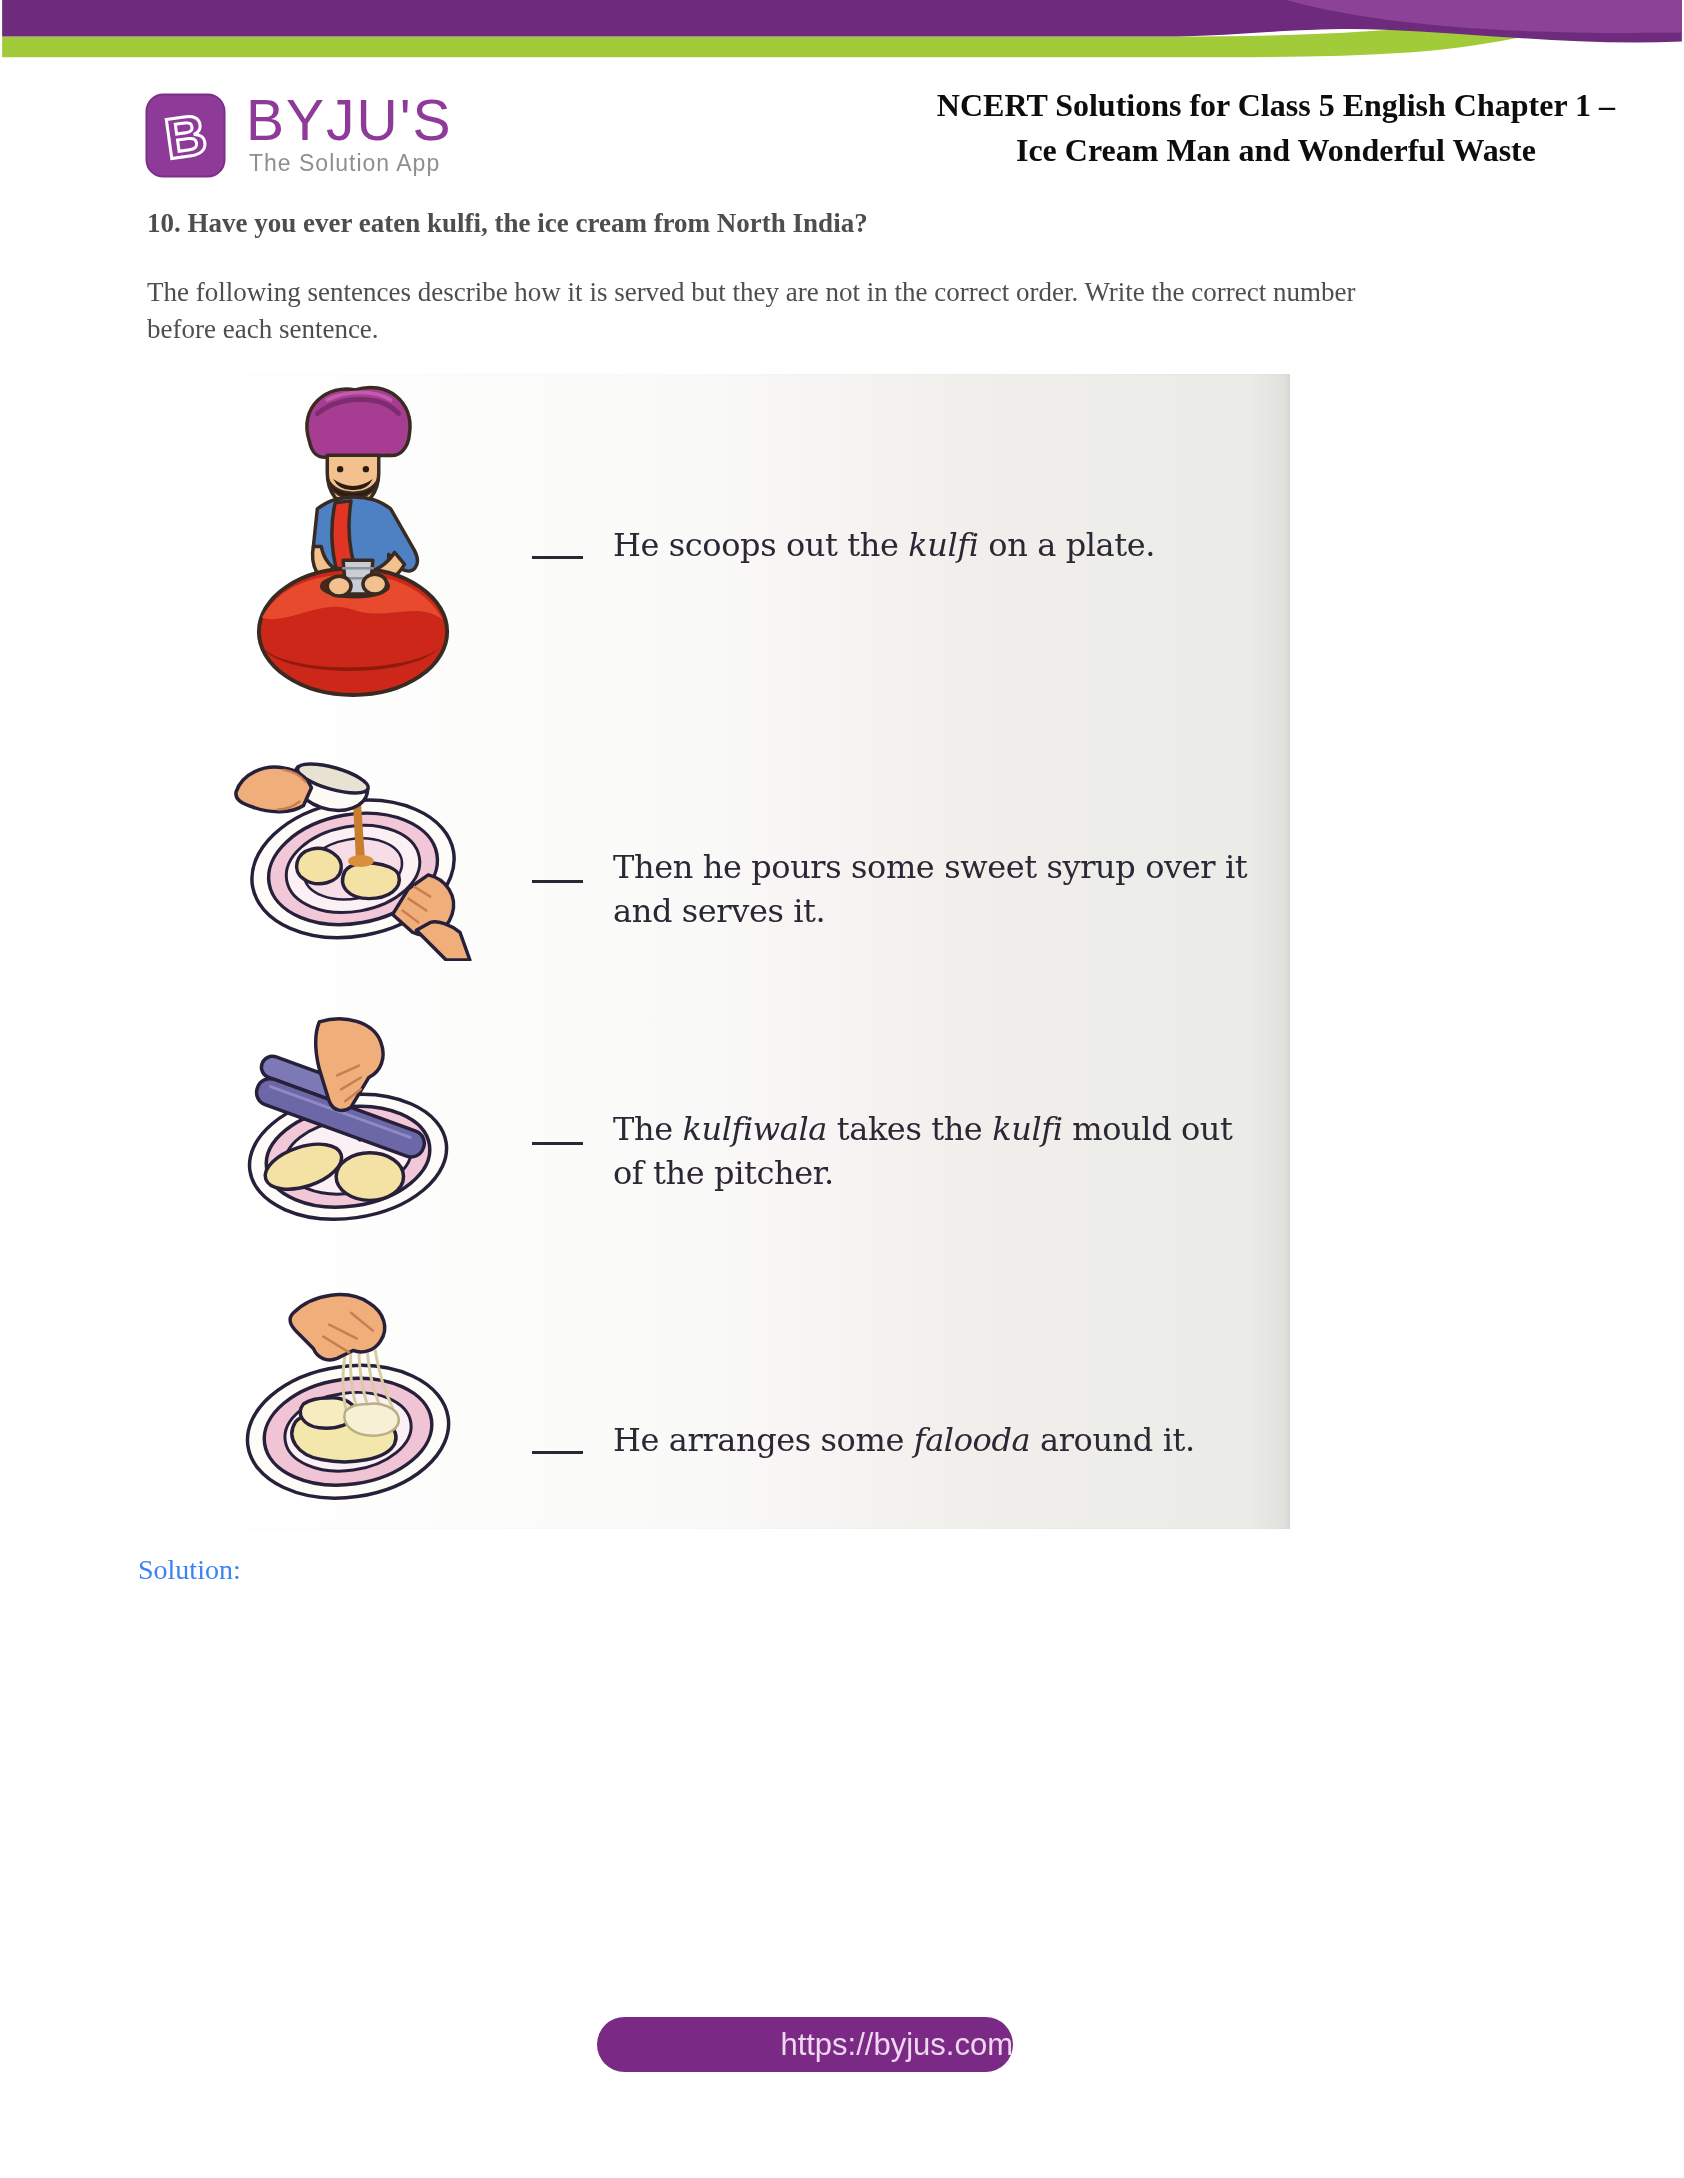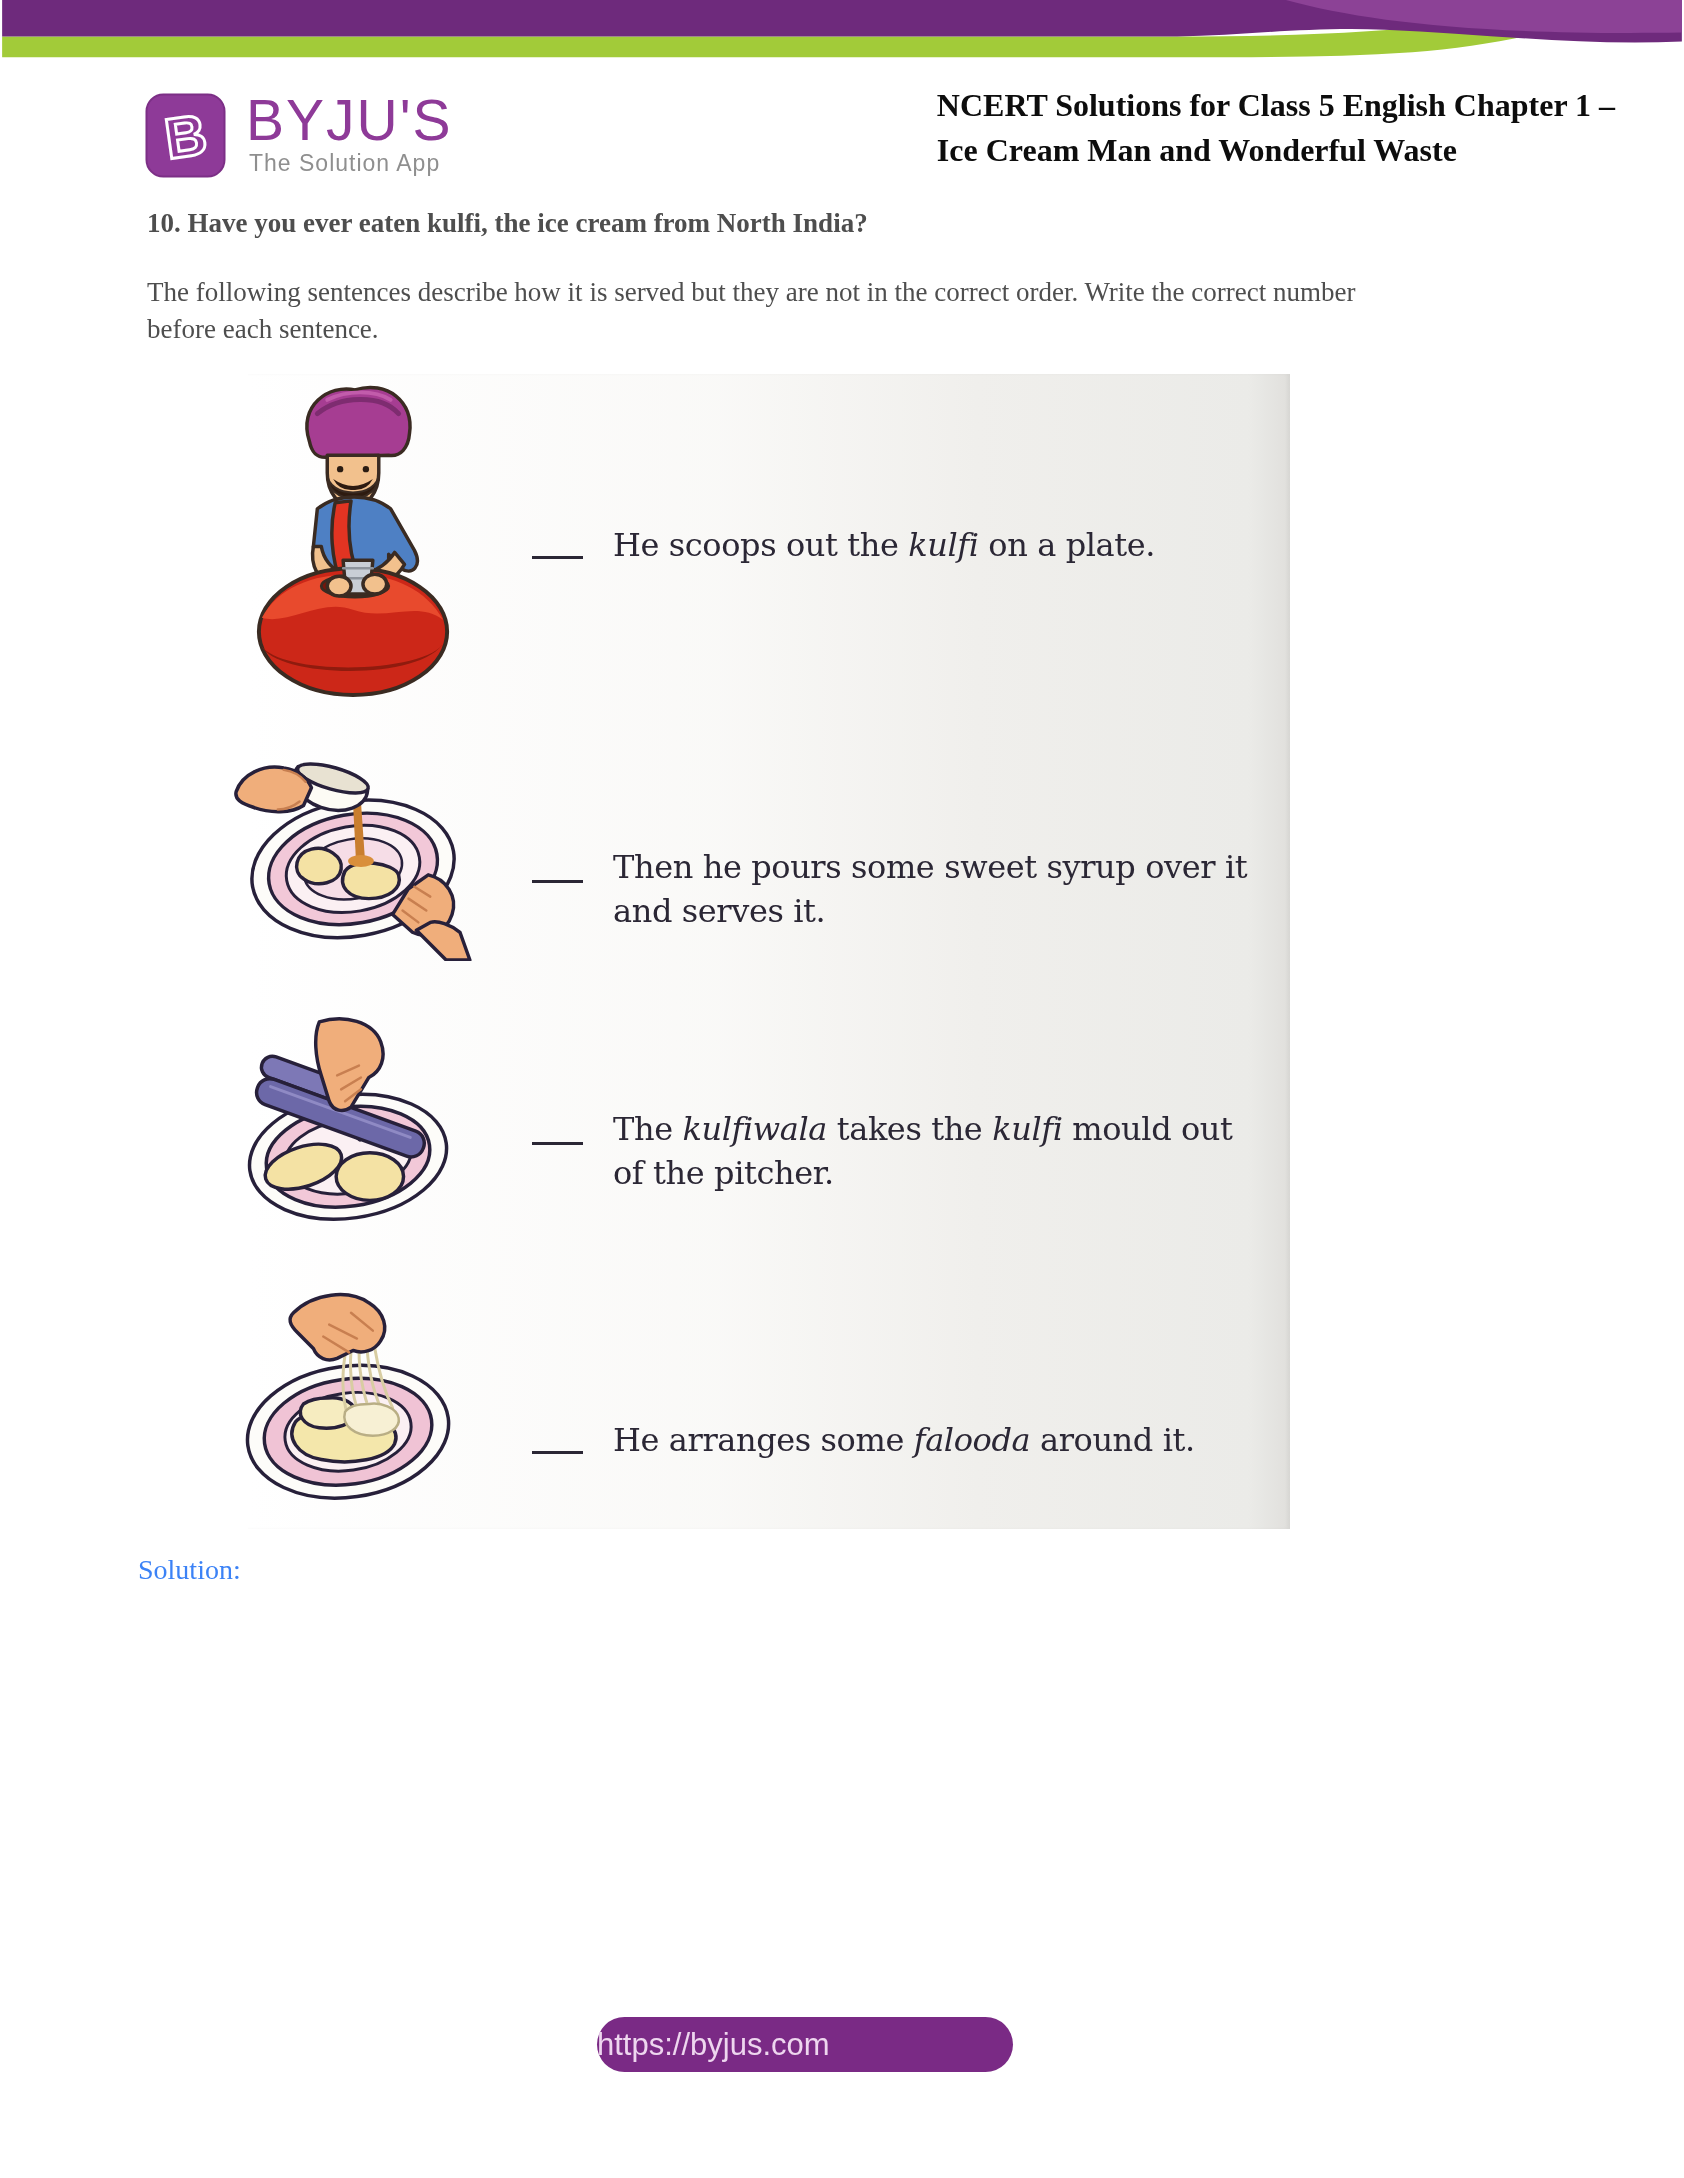--- a/index.html
+++ b/index.html
@@ -11,21 +11,21 @@
 
   
   .logo{position:absolute;left:145px;top:93px;width:337px;height:89px;}
   .logo-icon{position:absolute;left:0;top:0;}
   .logo-word{position:absolute;left:101px;top:-6px;font-family:"Liberation Sans",sans-serif;
              font-weight:normal;font-size:57px;letter-spacing:2px;color:#8e3a98;}
   .logo-tag{position:absolute;left:104px;top:57px;font-family:"Liberation Sans",sans-serif;
             font-size:23px;color:#8f8f8f;letter-spacing:1px;}
 
   
-  .doc-title{position:absolute;right:69px;top:83px;text-align:left;
+  .doc-title{position:absolute;right:69px;top:83px;text-align:center;
              font-weight:bold;font-size:32px;line-height:45px;color:#0d0d0d;}
 
   
   .q-text{position:absolute;left:147px;top:208px;font-weight:bold;font-size:27px;color:#4e4e4e;}
   .instr{position:absolute;left:147px;top:274px;font-weight:normal;font-size:27px;line-height:37px;color:#4e4e4e;}
 
   
   .scan-panel{position:absolute;left:248px;top:374px;width:1042px;height:1155px;
       background:linear-gradient(to right, rgba(250,249,247,0) 0%, rgba(245,244,241,.55) 45%,
                  #f0efec 70%, #ebebe8 96%, #e0dfdc 100%);
@@ -34,21 +34,21 @@
   .illu{position:absolute;}
   .blank{position:absolute;width:51px;height:26px;border-bottom:3px solid #2b2735;}
   .sentence{position:absolute;font-family:"DejaVu Serif",serif;font-size:32px;line-height:44px;
             color:#2b2735;letter-spacing:-0.4px;white-space:nowrap;}
   .sentence i{font-style:italic;}
 
   .solution{position:absolute;left:138px;top:1554px;font-weight:normal;font-size:28px;color:#3b82f6;}
 
   
   .pill{position:absolute;left:597px;top:2017px;width:416px;height:55px;border-radius:28px;
-        background:#7a2a85;display:flex;align-items:center;justify-content:flex-start;text-decoration:none;}
+        background:#7a2a85;display:flex;align-items:center;justify-content:flex-end;text-decoration:none;}
   .pill span{font-family:"Liberation Sans",sans-serif;font-size:31px;color:#eed6ef;}
 </style>
 </head>
 <body>
 
 <div class="page">
 
   <svg class="band-svg" width="1684" height="79" viewBox="0 0 1701 80">
     <path d="M0,37 H1190 C1300,37 1392,33 1470,24 C1532,17 1592,9 1640,4 L1645,8
              C1602,24 1520,46 1428,53 C1356,58 1280,58 1200,58 L0,58 Z" fill="#a2cb39"></path>

